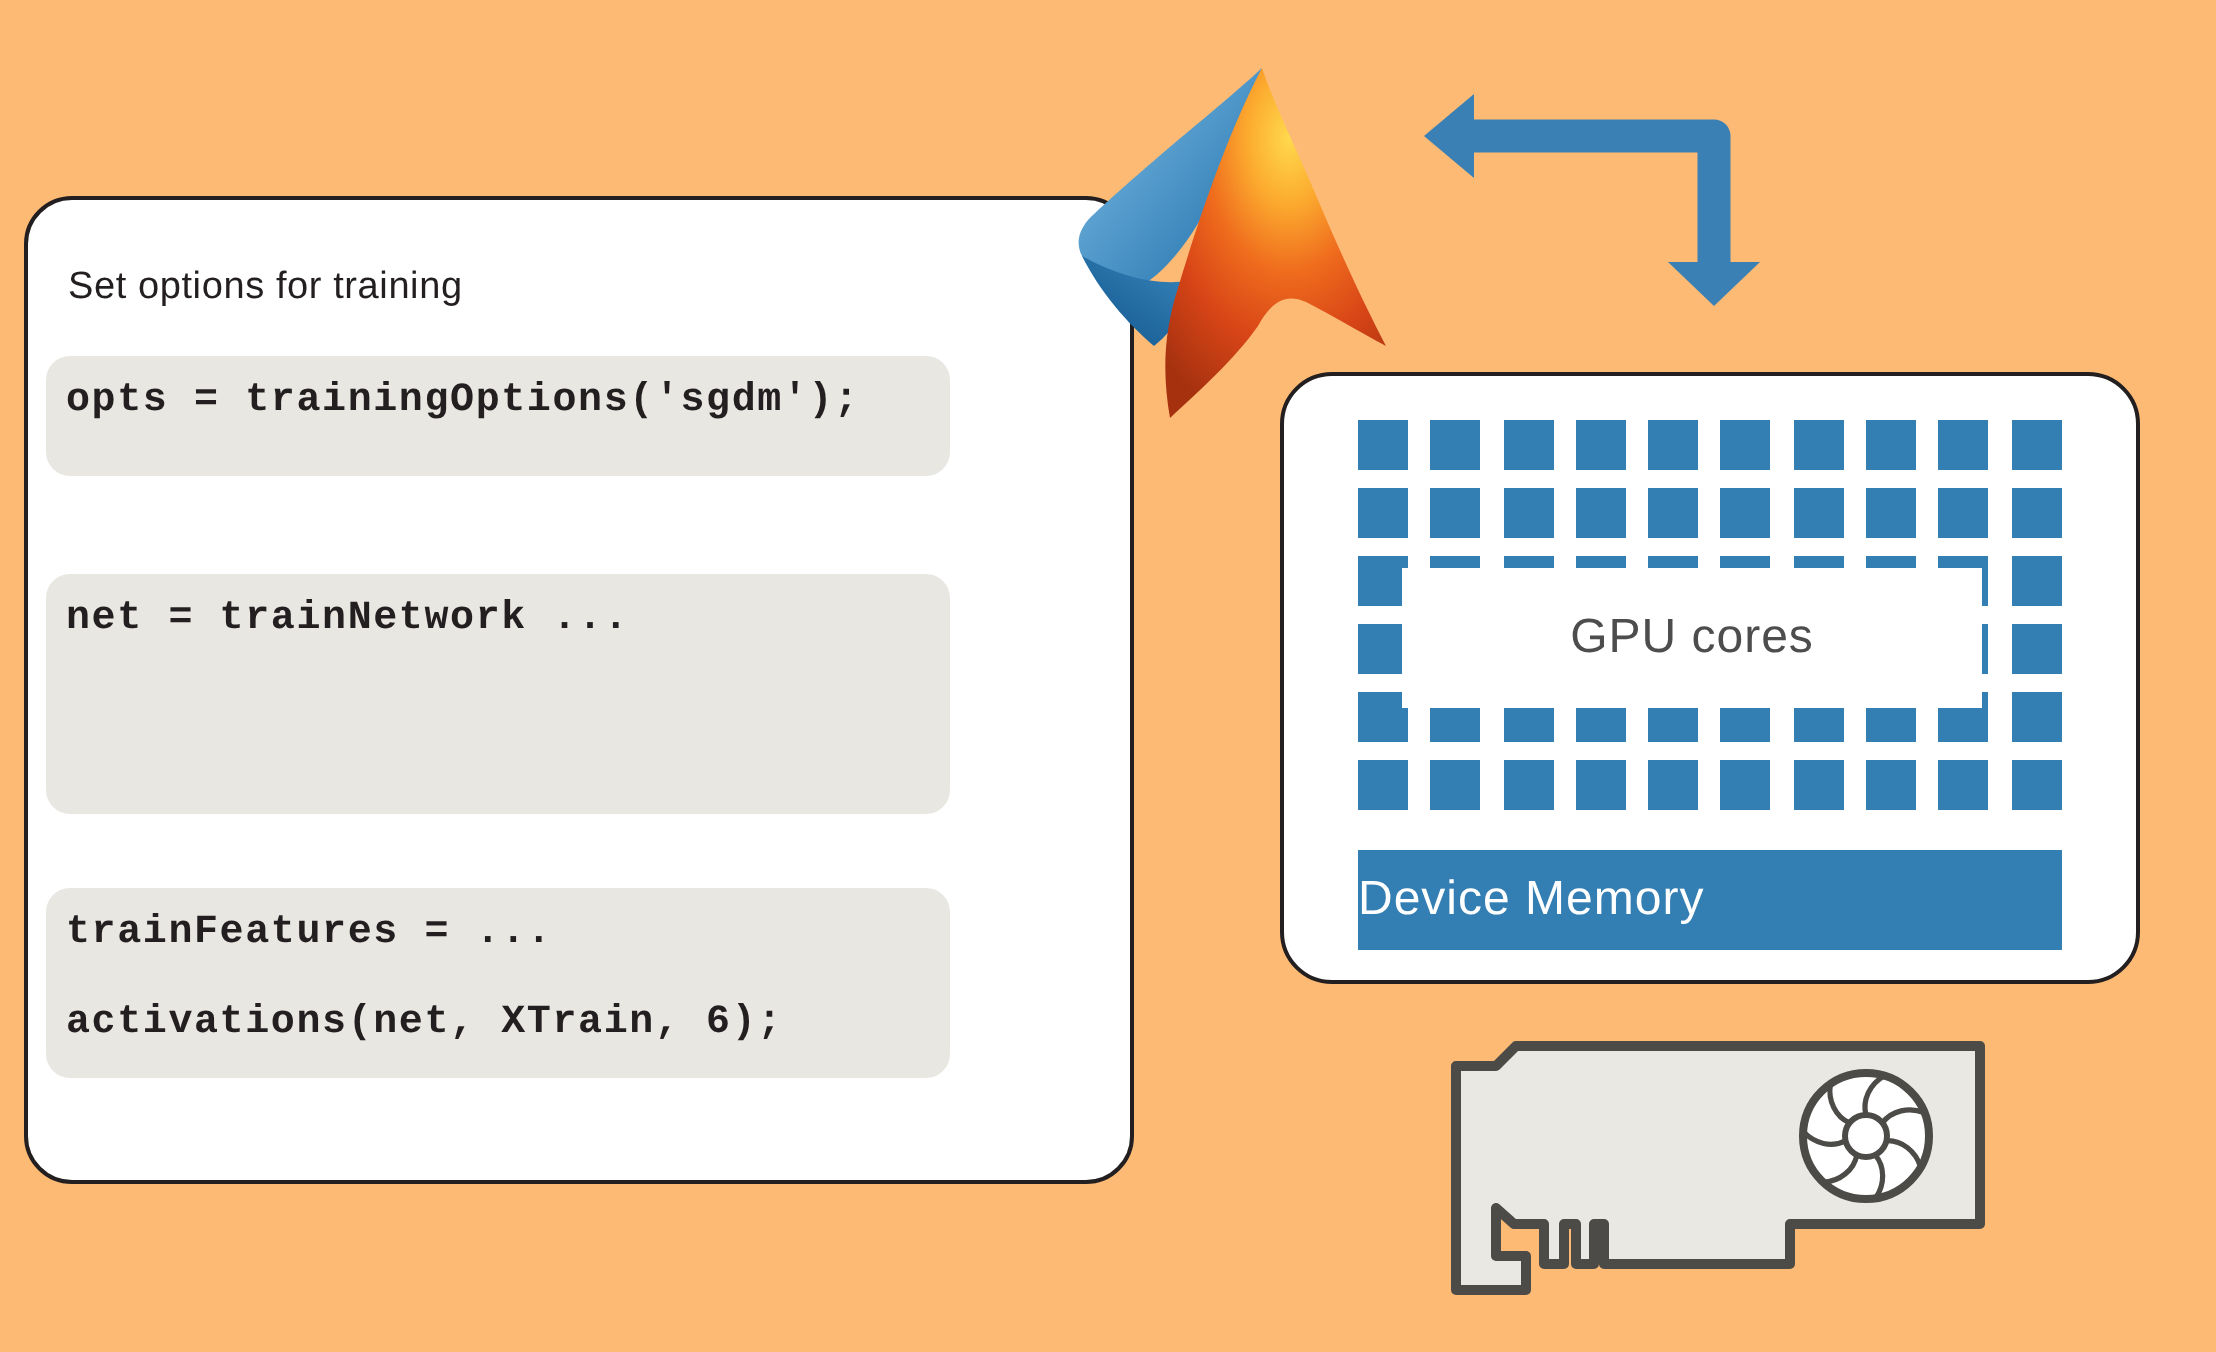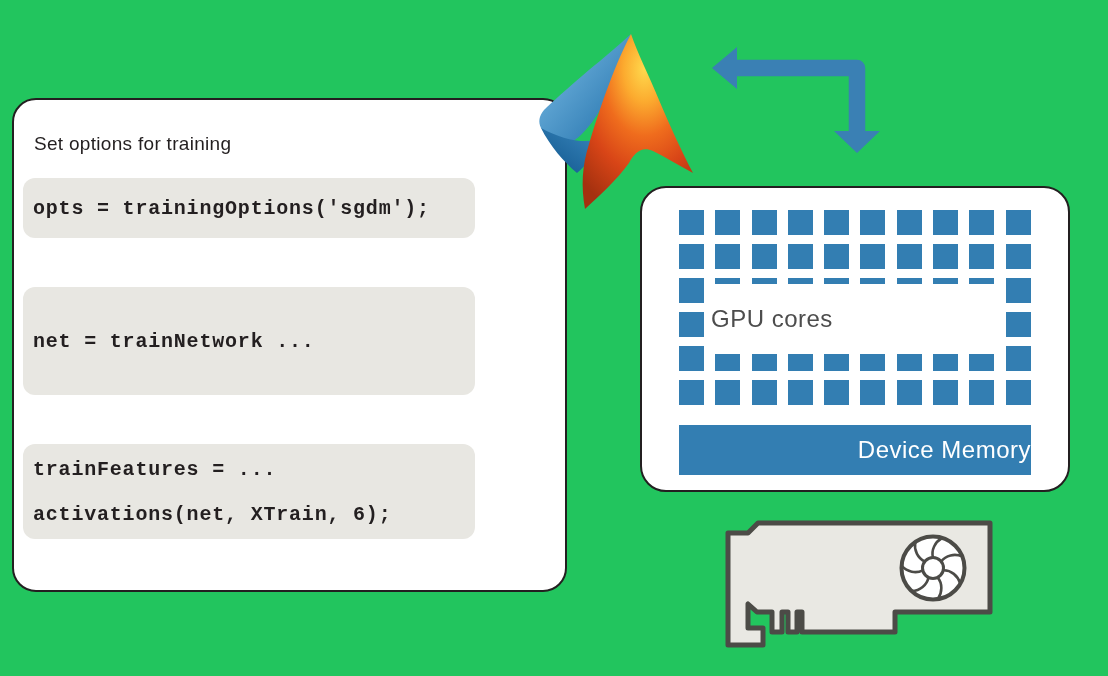--- a/index.html
+++ b/index.html
@@ -1,54 +1,54 @@
 <!DOCTYPE html>
 <html><head>
 <meta charset="utf-8">
 <style>
   html,body{margin:0;padding:0;background:#ffffff;}
-  .canvas{position:relative;width:1108px;height:676px;background:#22c55e;overflow:hidden;
+  .canvas{position:relative;width:1108px;height:676px;background:#fdba74;overflow:hidden;
           font-family:"Liberation Sans", sans-serif;color:#231f20;}
 
   
   .matlab-panel{position:absolute;left:12px;top:98px;width:551px;height:490px;
     background:#ffffff;border:2px solid #231f20;border-radius:24px;}
   .code-label{position:absolute;left:20px;font-size:19px;letter-spacing:.3px;color:#231f20;}
   .code-block{position:absolute;left:9px;width:452px;background:#e8e7e2;border-radius:12px;
-    display:flex;flex-direction:column;justify-content:center;padding-left:10px;box-sizing:border-box;}
+    display:flex;flex-direction:column;justify-content:flex-start;padding-left:10px;box-sizing:border-box;}
   .code-line{font-family:"Liberation Mono","DejaVu Sans Mono",monospace;font-weight:700;
     font-size:20px;letter-spacing:.8px;line-height:45px;white-space:pre;color:#231f20;}
 
   
   .gpu-panel{position:absolute;left:640px;top:186px;width:430px;height:306px;
     background:#ffffff;border:2.5px solid #231f20;border-radius:26px;box-sizing:border-box;}
   .core-grid{position:absolute;left:37px;top:22px;display:grid;
     grid-template-columns:repeat(10,25px);grid-auto-rows:25px;column-gap:11.3px;row-gap:9px;}
   .core-sq{width:25px;height:25px;background:#337eb2;}
-  .cores-overlay{position:absolute;left:69px;top:96px;width:290px;height:70px;background:#ffffff;
-    display:flex;align-items:center;justify-content:flex-start;}
+  .cores-overlay{position:absolute;left:59px;top:96px;width:290px;height:70px;background:#ffffff;
+    display:flex;align-items:center;justify-content:center;}
   .cores-overlay span{font-size:24px;letter-spacing:.5px;color:#4d4d4d;}
   .memory-bar{position:absolute;left:37px;top:237px;width:352px;height:50px;background:#337eb2;
-    display:flex;align-items:center;justify-content:flex-end;}
+    display:flex;align-items:center;justify-content:flex-start;}
   .memory-bar span{font-size:24px;letter-spacing:.5px;color:#ffffff;}
 
   .abs{position:absolute;}
 </style>
 </head>
 <body>
 
 <div class="canvas">
 
   <div class="matlab-panel">
     <div class="code-label" style="top:33px">Set options for training</div>
     <div class="code-block" style="top:78px;height:60px">
       <div class="code-line">opts = trainingOptions('sgdm');</div>
     </div>
 
-    <div class="code-block" style="top:187px;height:108px">
+    <div class="code-block" style="top:187px;height:120px">
       <div class="code-line">net = trainNetwork ...</div>
     </div>
 
     <div class="code-block" style="top:344px;height:95px">
       <div class="code-line">trainFeatures = ...</div>
       <div class="code-line">activations(net, XTrain, 6);</div>
     </div>
   </div>
 
   <svg class="abs" style="left:538px;top:26px" width="160" height="184" viewBox="0 0 160 184">

